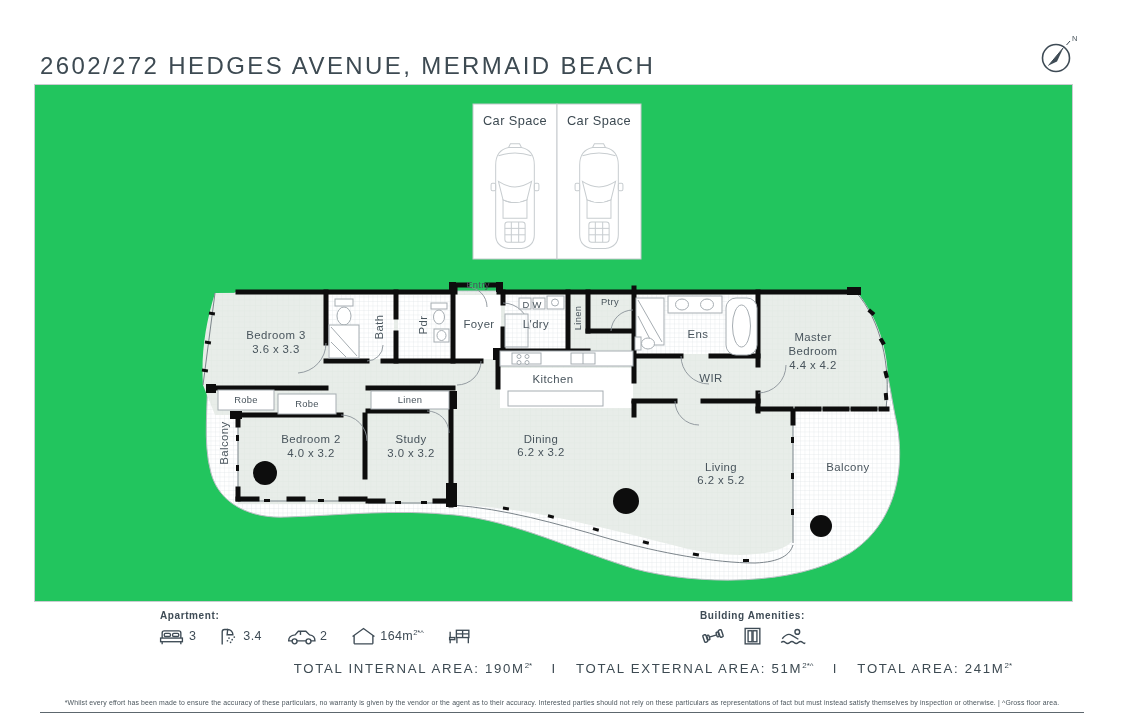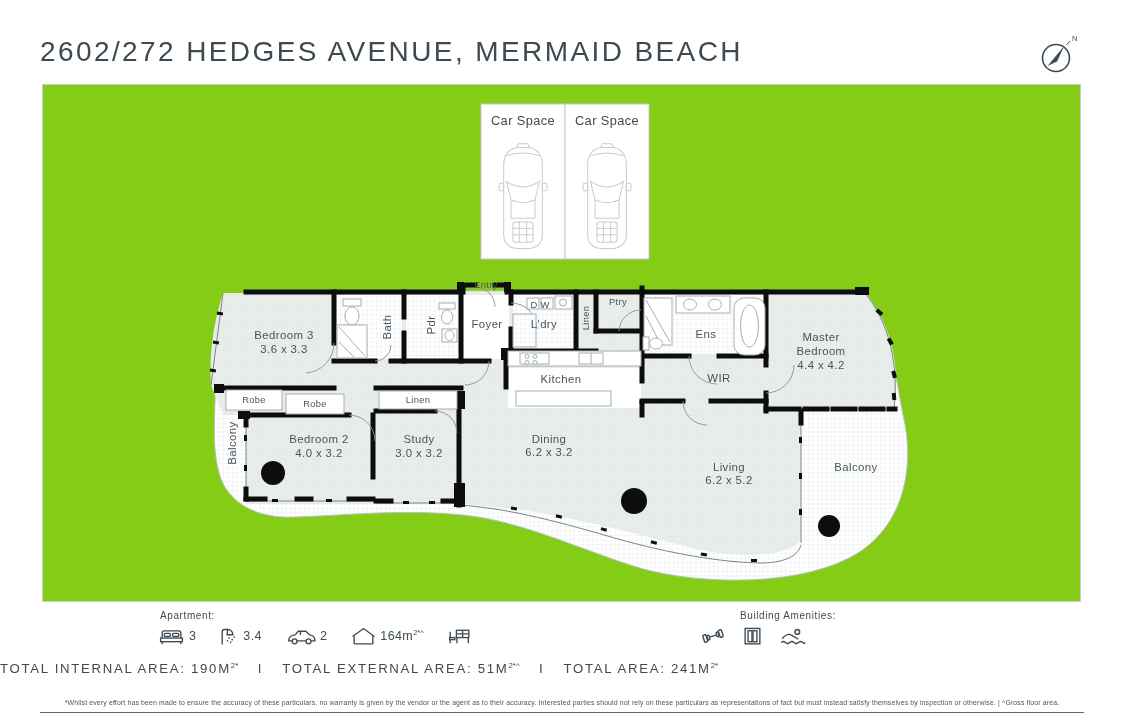--- a/index.html
+++ b/index.html
@@ -1,39 +1,39 @@
 <!DOCTYPE html>
 <html><head>
 <meta charset="utf-8">
 <style>
   * { margin:0; padding:0; box-sizing:border-box; }
   html,body { width:1124px; height:720px; background:#ffffff; overflow:hidden;
               font-family:"Liberation Sans", sans-serif; color:#3d4a52; }
   .abs { position:absolute; }
 
-  #title { left:40px; top:36px; font-size:28px; font-weight:500;
+  #title { left:40px; top:52px; font-size:24px; font-weight:500;
            letter-spacing:2.4px; color:#3d4a52; }
 
-  #plan-frame { left:42px; top:84px; width:1039px; height:518px;
-                border:1px solid #c9cdd0; background:#84cc16; }
+  #plan-frame { left:34px; top:84px; width:1039px; height:518px;
+                border:1px solid #c9cdd0; background:#22c55e; }
   #plan-frame svg { display:block; }
 
   svg text { font-family:"Liberation Sans", sans-serif; fill:#48545c; }
   .room-lb  { font-size:11.4px; letter-spacing:0.4px; }
   .room-sm  { font-size:9.4px;  letter-spacing:0.3px; }
   .car-lb   { font-size:12.8px; letter-spacing:0.4px; fill:#3d4a52; }
 
   #legend-apartment-label, #legend-amenities-label {
-      font-size:10px; font-weight:400; letter-spacing:0.6px; color:#3e4b55; }
+      font-size:10px; font-weight:700; letter-spacing:0.6px; color:#3e4b55; }
   .legend-row { display:flex; align-items:center; }
   .legend-row svg { flex:0 0 auto; }
   .legend-num { font-size:12.5px; letter-spacing:0.4px; color:#3e4b55; margin-left:4px; }
   sup { font-size:60%; vertical-align:super; letter-spacing:0; }
 
-  #totals { left:0; top:661px; width:1003px; text-align:left;
+  #totals { left:9px; top:661px; width:1003px; text-align:right;
             font-size:13.2px; font-weight:500; letter-spacing:1.7px; color:#3d4a52; }
   #totals .sep { margin:0 14px; font-weight:400; }
 
   #disclaimer { left:0; top:699px; width:1124px; text-align:center;
                 font-size:6.9px; letter-spacing:0.15px; color:#4a555c; }
   #bottom-rule { left:40px; top:712px; width:1044px; border-top:1px solid #5d676e; }
 </style>
 </head>
 <body>
 
@@ -305,21 +305,21 @@
 
   <svg width="27" height="20" viewBox="0 0 26 18" style="margin-left:22px" stroke="#3e4b55" stroke-width="1.3" fill="none">
     <rect x="10" y="3.5" width="12" height="7"></rect>
     <path d="M10,7 h12 M16,3.5 v7"></path>
     <path d="M10.5,16 V10.5 M21.5,16 V10.5"></path>
     <rect x="3.5" y="10.5" width="5" height="2"></rect>
     <path d="M4,10.5 V5 M4,12.5 V16"></path>
   </svg>
 </div>
 
-<div class="abs" style="left:700px; top:610px;margin-left:40px;" id="legend-amenities-label">Building Amenities:</div>
+<div class="abs" style="left:700px; top:610px;" id="legend-amenities-label">Building Amenities:</div>
 <div class="abs legend-row" style="left:700px; top:624px; height:24px;">
   <svg width="26" height="20" viewBox="0 0 24 16" stroke="#3e4b55" stroke-width="1.3" fill="none">
     <g transform="rotate(-18 12 8)">
       <rect x="3" y="4.5" width="3" height="7" rx="1"></rect>
       <rect x="6.5" y="5.8" width="2" height="4.4" rx="0.8"></rect>
       <rect x="18" y="4.5" width="3" height="7" rx="1"></rect>
       <rect x="15.5" y="5.8" width="2" height="4.4" rx="0.8"></rect>
       <line x1="8.5" y1="8" x2="15.5" y2="8"></line>
     </g>
   </svg>

